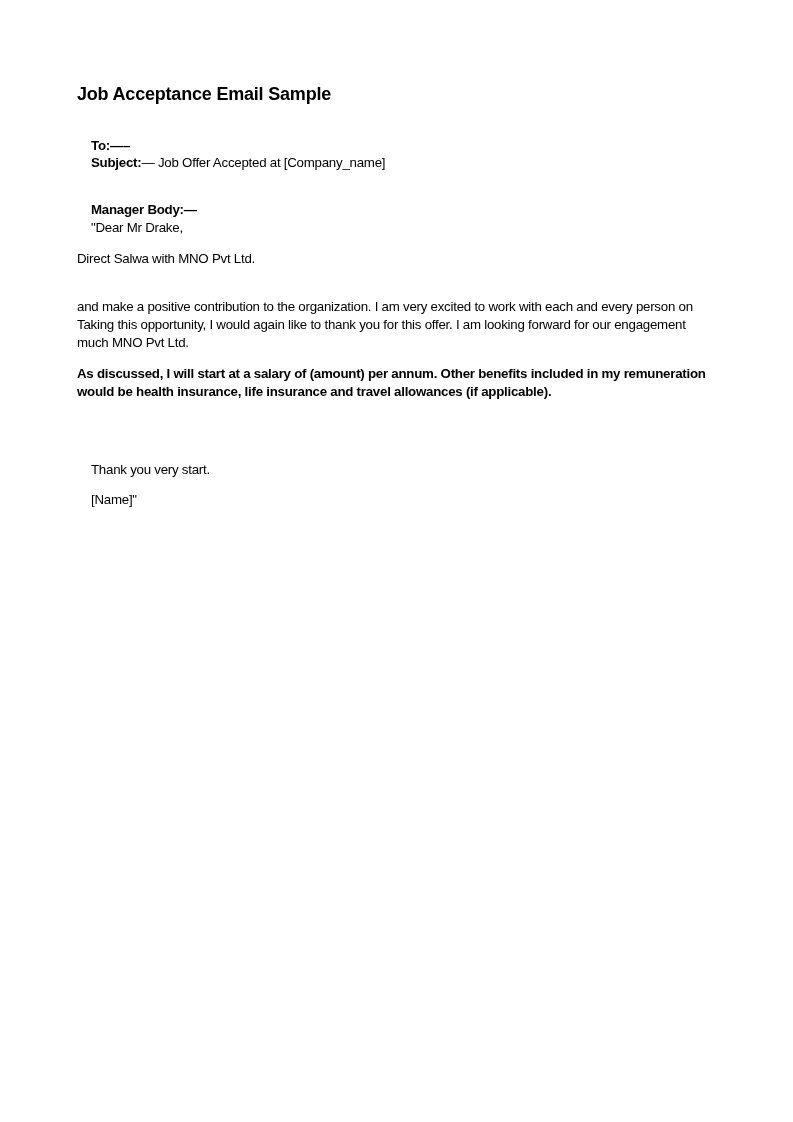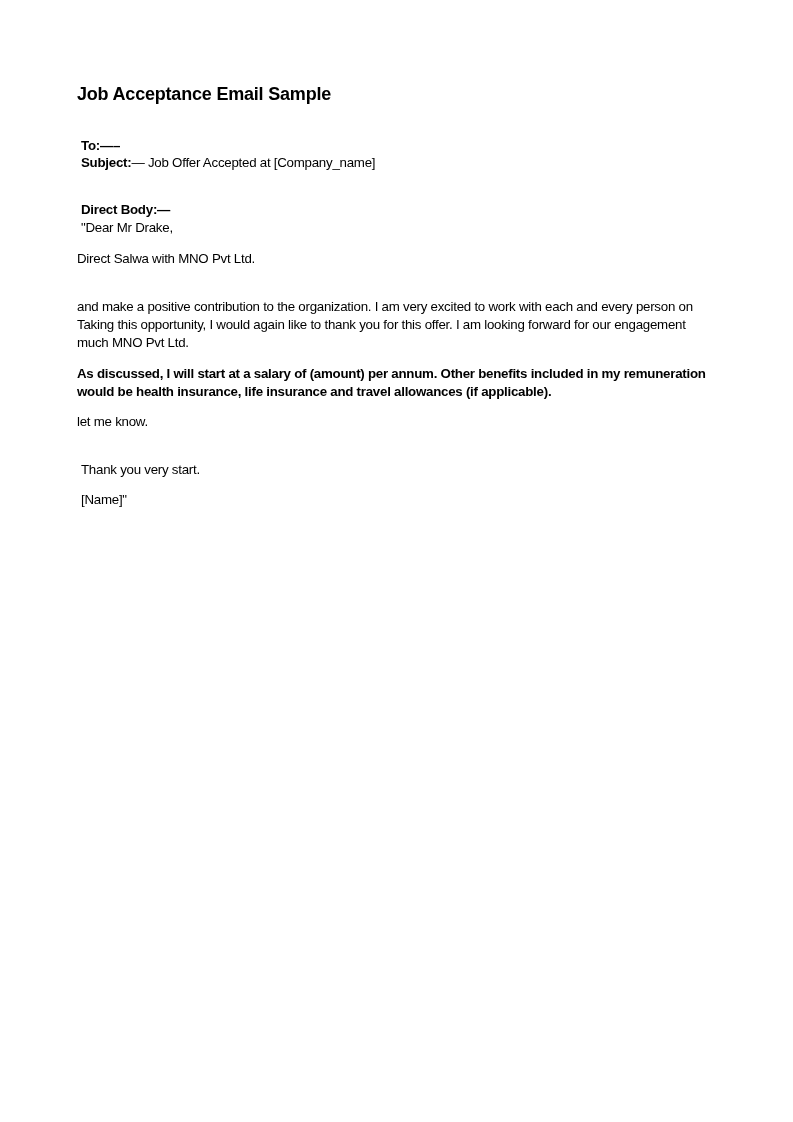--- a/index.html
+++ b/index.html
@@ -26,21 +26,21 @@
       position: absolute;
       top: 84px;
       left: 0;
       font-weight: bold;
       font-size: 18px;
       letter-spacing: -0.2px;
       white-space: nowrap;
     }
     .line {
       position: absolute;
-      left: 4px;
+      left: 14px;
       white-space: nowrap;
       letter-spacing: -0.25px;
       line-height: 18px;
       text-align: right;
     }
     .bold { font-weight: bold; }
     .para {
       position: absolute;
       left: 0;
       width: 650px;
@@ -58,41 +58,40 @@
 
   <div class="line" style="top:137px;">
     <span class="bold">To:</span><span class="bold">—–</span>
   </div>
 
   <div class="line" style="top:154px;">
     <span class="bold">Subject:</span><span>— Job Offer Accepted at [Company_name]</span>
   </div>
 
   <div class="line" style="top:201px;">
-    <span class="bold">Direct Body:</span><span class="bold">—</span>
+    <span class="bold">Manager Body:</span><span class="bold">—</span>
   </div>
 
   <div class="line" style="top:219px;">"Dear Mr Drake,</div>
 
   <div class="para" style="top:250px;">
     <span class="row">Direct Salwa with MNO Pvt Ltd.</span>
   </div>
 
   <div class="para" style="top:298px;">
     <span class="row">and make a positive contribution to the organization. I am very excited to work with each and every person on</span>
     <span class="row">Taking this opportunity, I would again like to thank you for this offer. I am looking forward for our engagement</span>
     <span class="row">much MNO Pvt Ltd.</span>
   </div>
 
   <div class="para" style="top:365px;font-weight:bold;">
     <span class="row">As discussed, I will start at a salary of (amount) per annum. Other benefits included in my remuneration</span>
     <span class="row">would be health insurance, life insurance and travel allowances (if applicable).</span>
   </div>
 
   <div class="para" style="top:413px;">
-    <span class="row">let me know.</span>
   </div>
 
   <div class="line" style="top:461px;">Thank you very start.</div>
 
   <div class="line" style="top:491px;">[Name]"</div>
 
 </div>
 
 </body></html>

